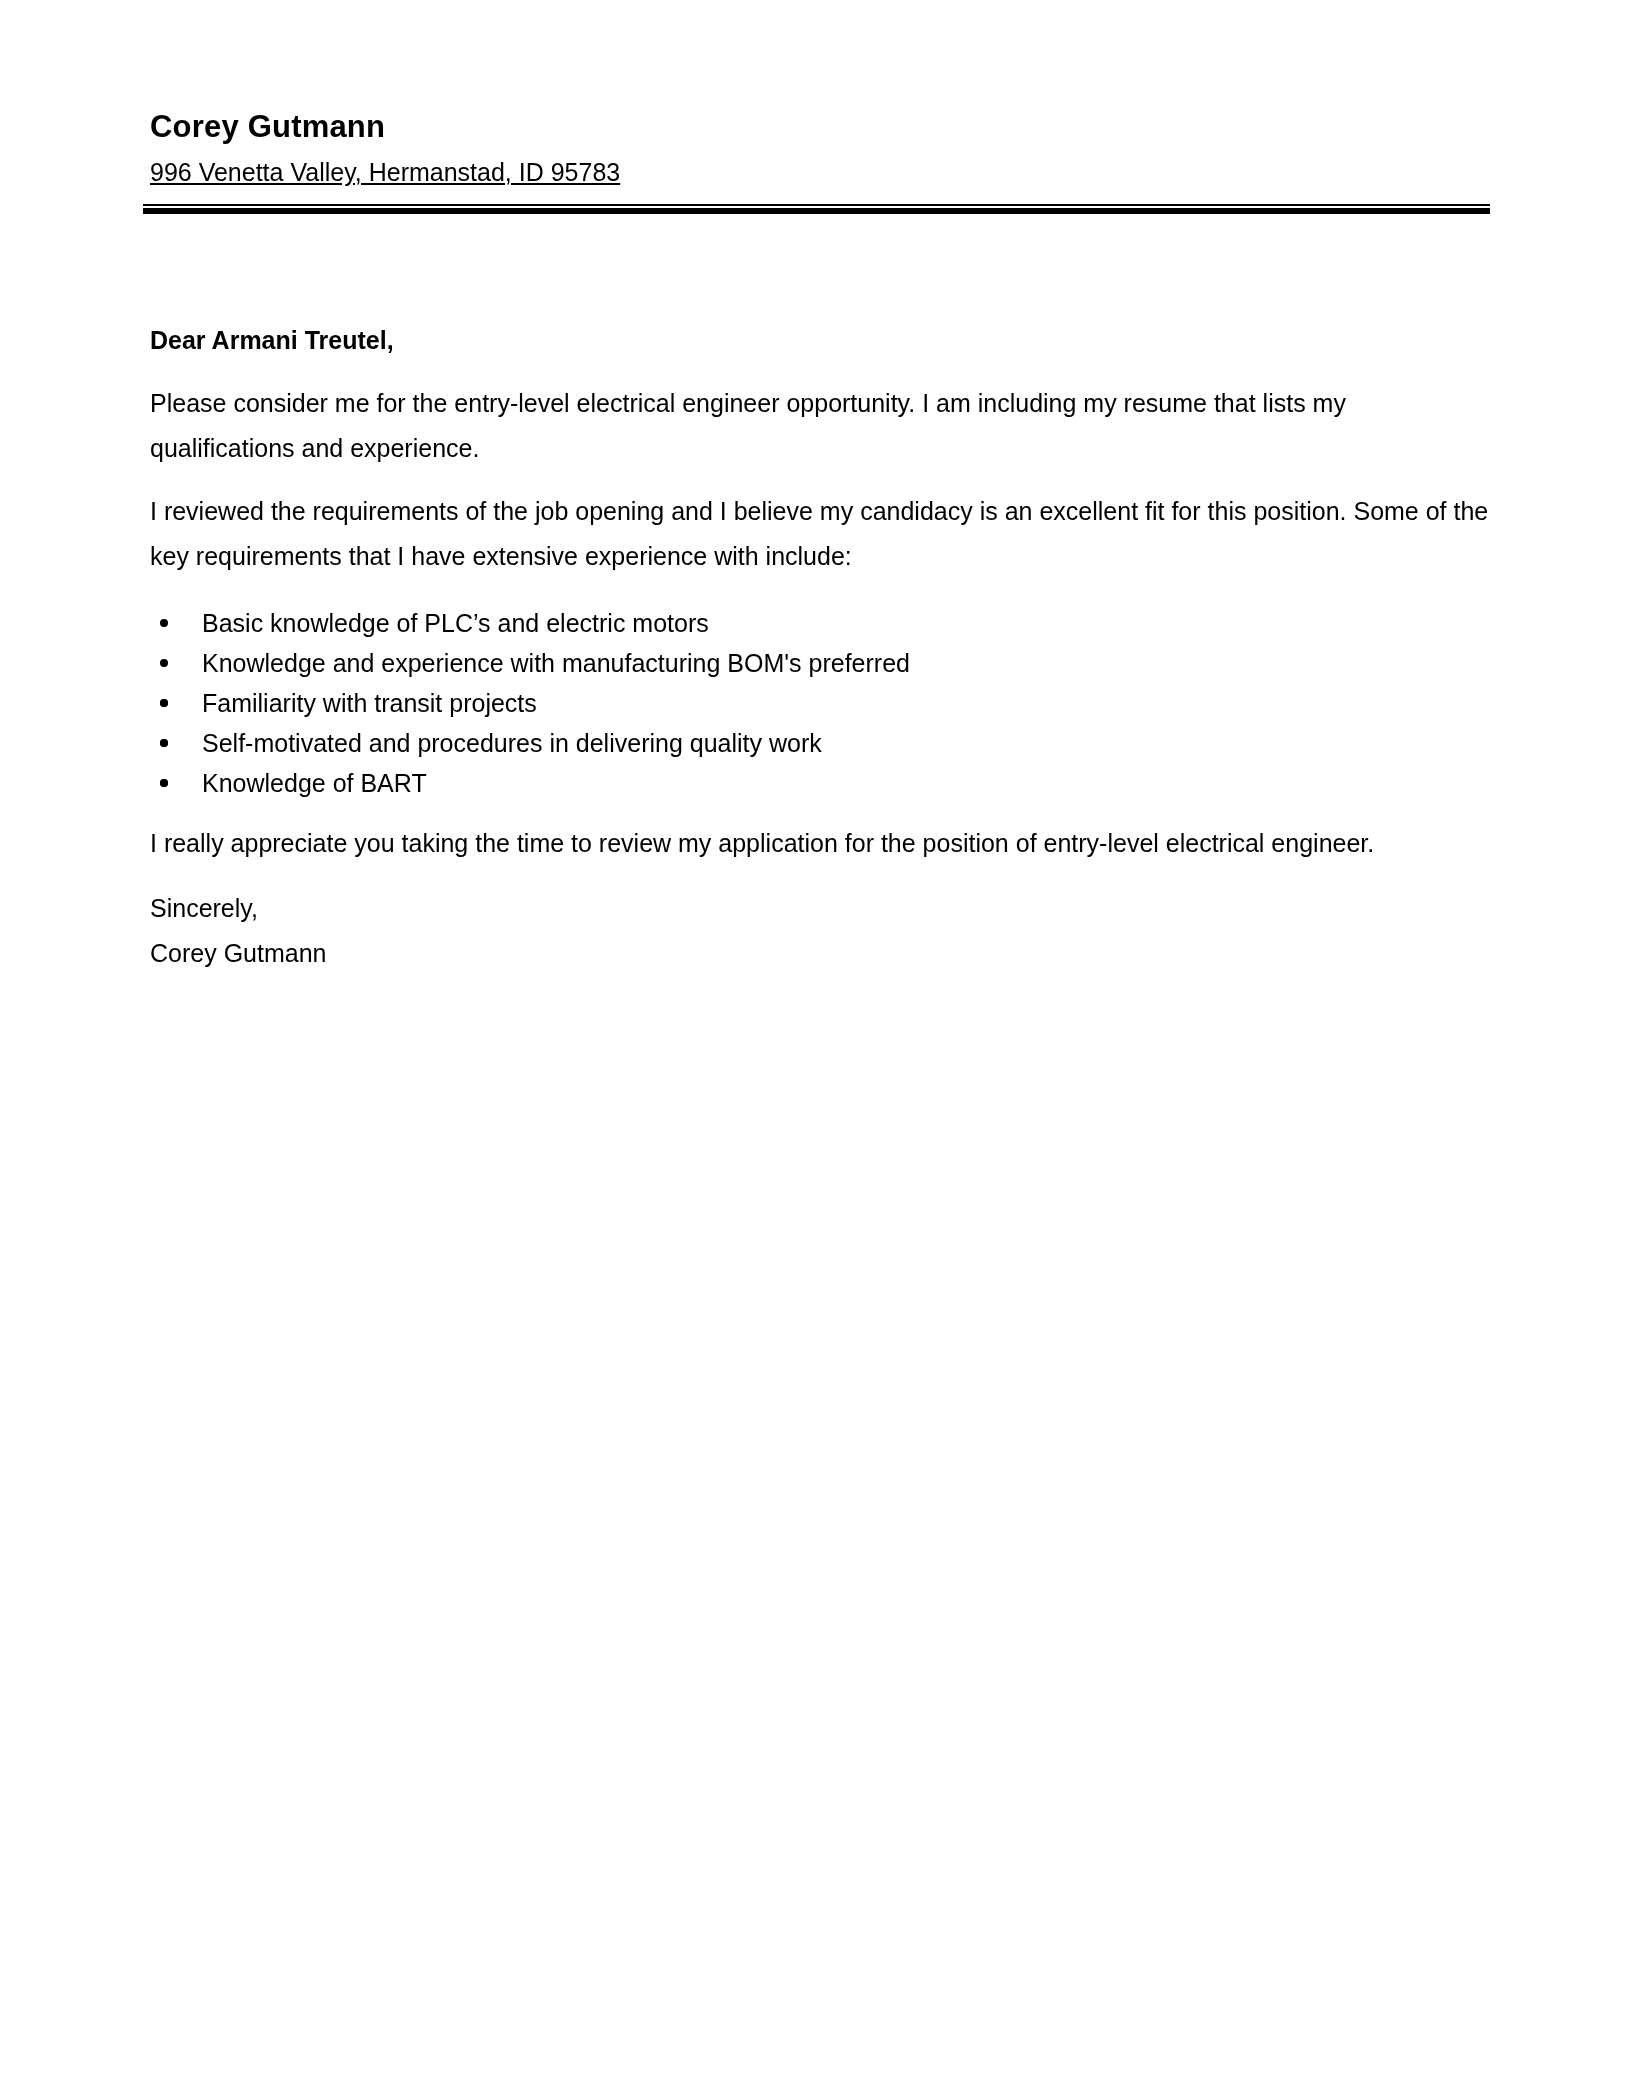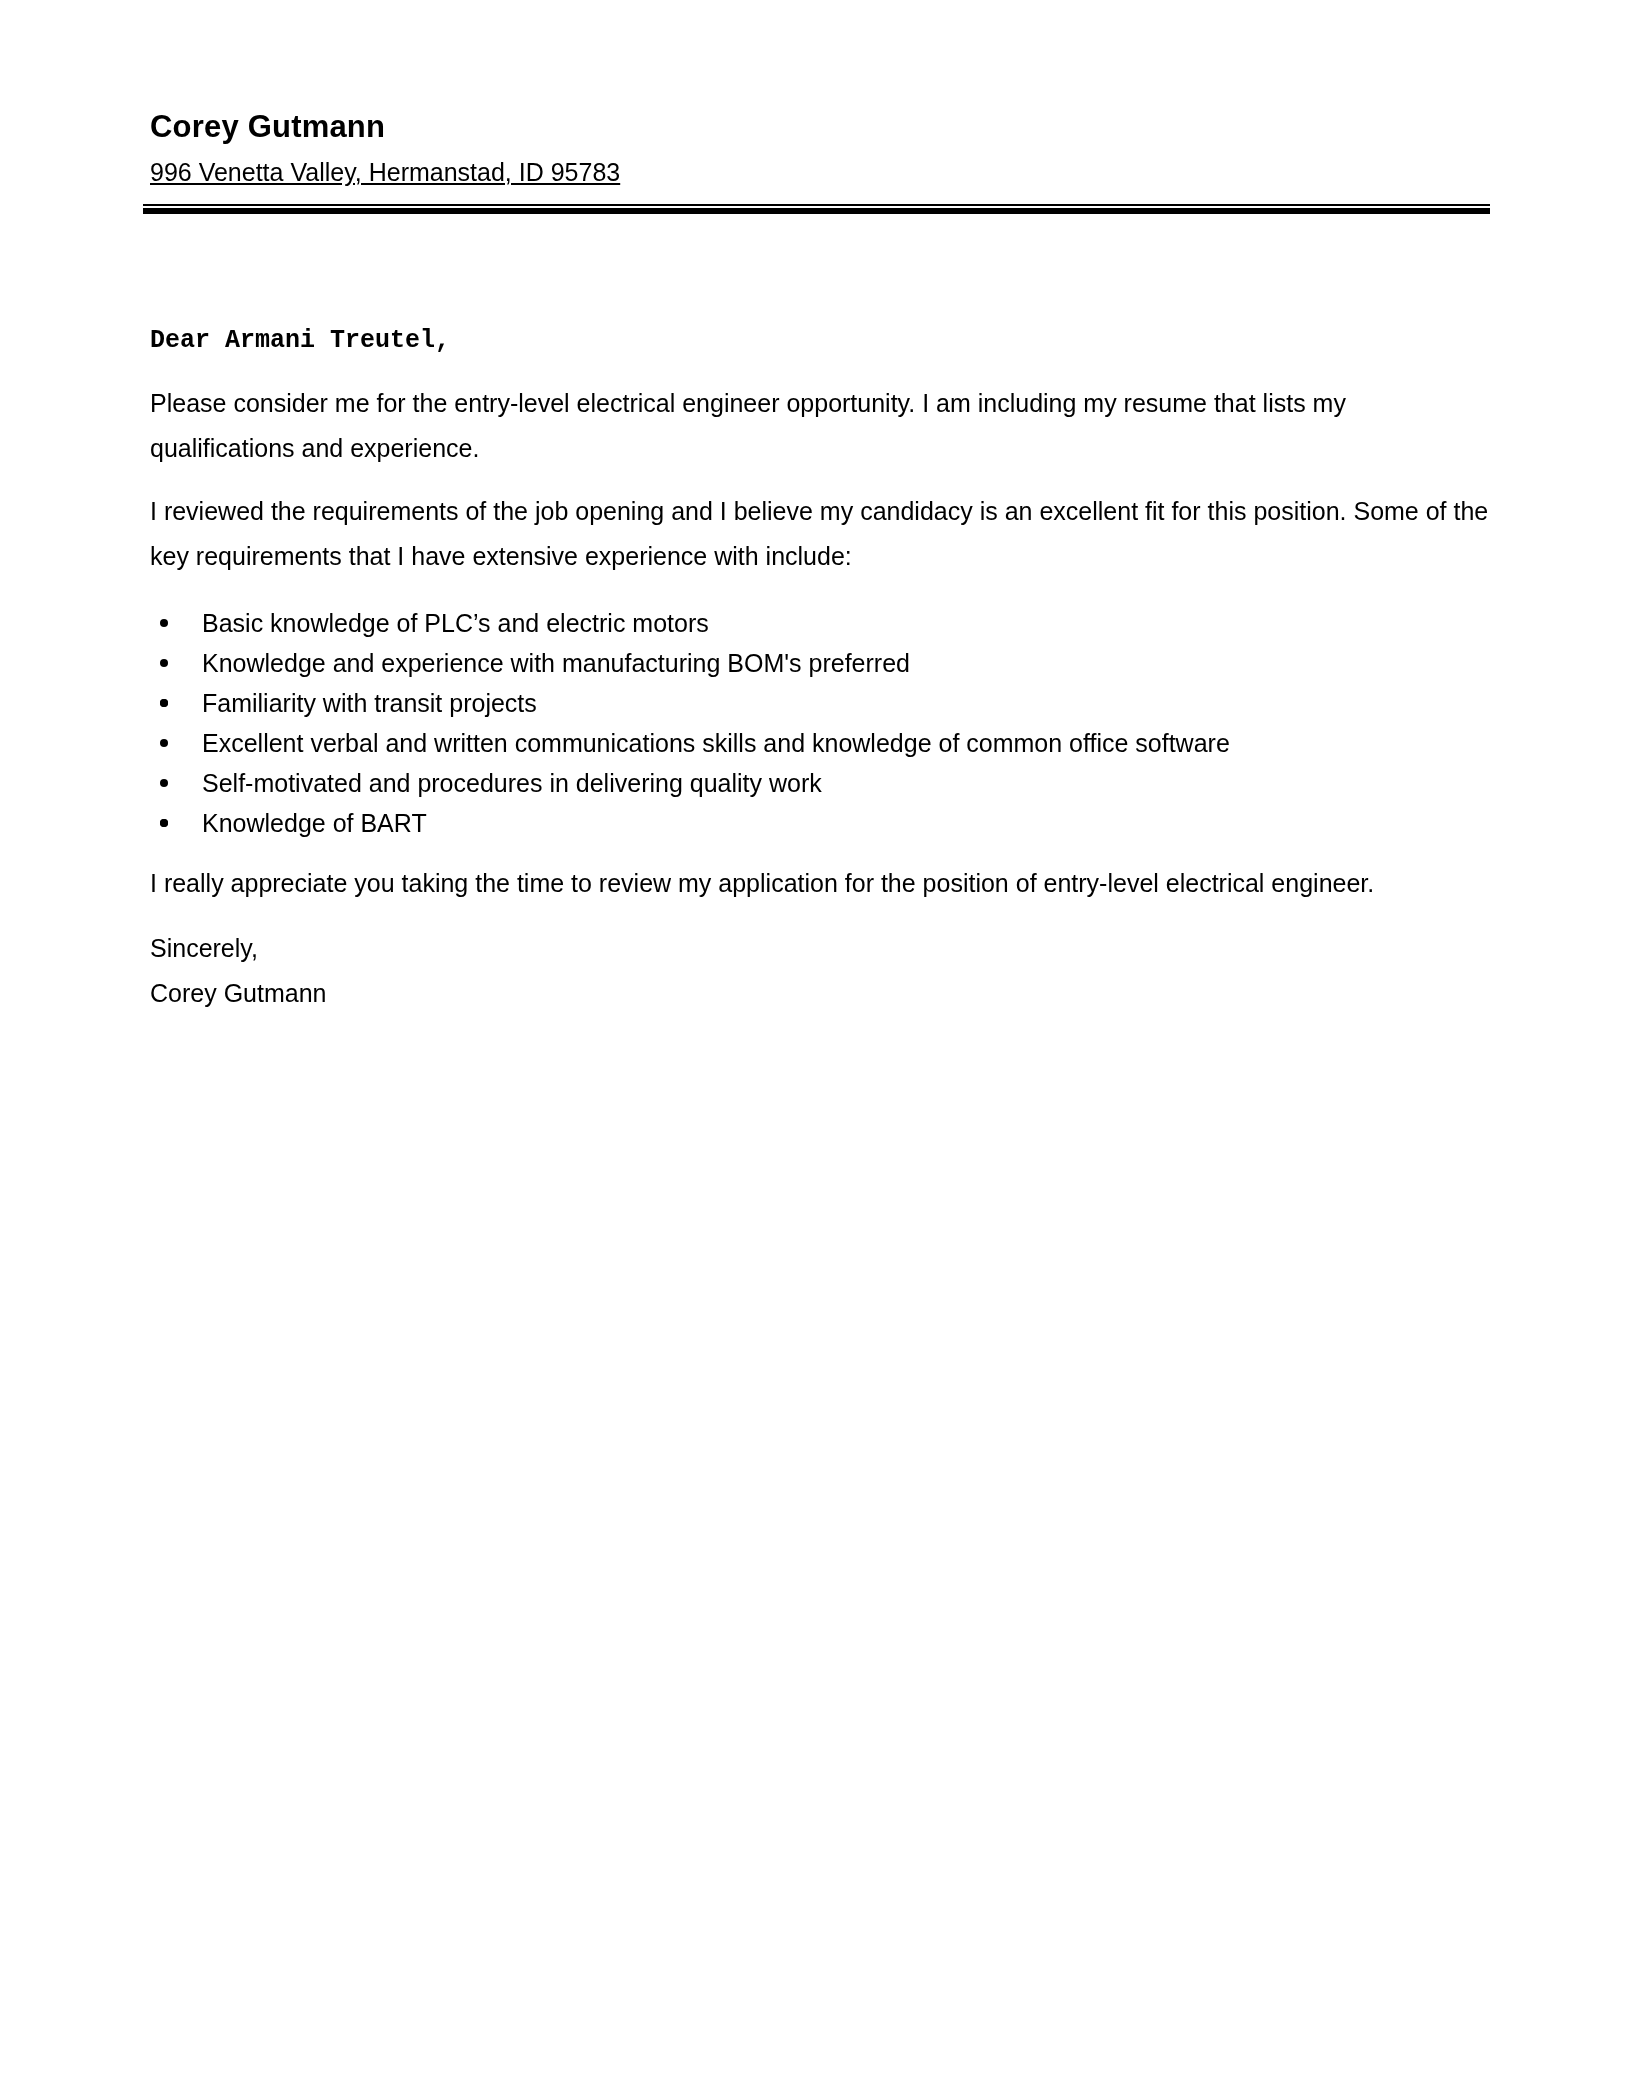--- a/index.html
+++ b/index.html
@@ -39,21 +39,20 @@
     border-top: 2px solid #000000;   
     border-bottom: 6px solid #000000;
     box-sizing: content-box;
   }
   
   .salutation {
     margin-top: 104px;
     font-size: 25px;
     font-weight: 700;
     line-height: 45px;
-    font-family: Liberation Mono, monospace;
   }
   .body p {
     font-size: 25px;
     line-height: 45px;
     margin: 18px 0;
   }
   ul.reqs {
     list-style: none;
     margin: 24px 0 0 0;
     padding: 0 0 0 52px;
@@ -123,21 +122,20 @@
           <span class="dot"></span>
         </li>
 
         <li>
           <span class="dot"></span>
           <span>Familiarity with transit projects</span>
         </li>
 
         <li>
           <span class="dot"></span>
-          <span>Excellent verbal and written communications skills and knowledge of common office software</span>
         </li>
 
         <li>
           <span class="dot"></span>
           <span>Self-motivated and procedures in delivering quality work</span>
         </li>
 
         <li>
           <span class="dot"></span>
         </li>

